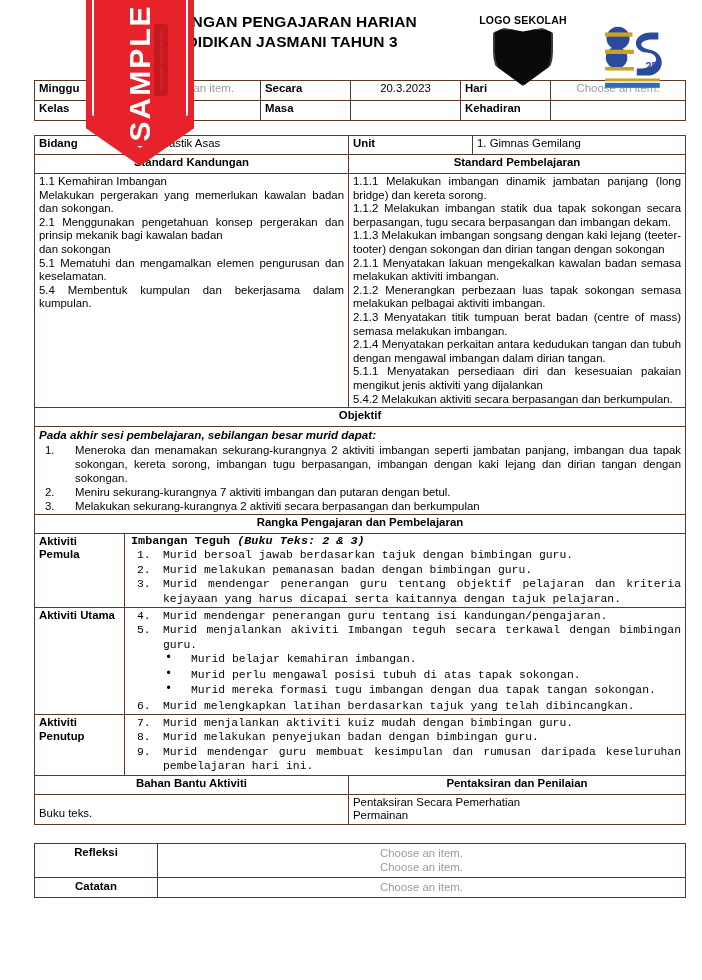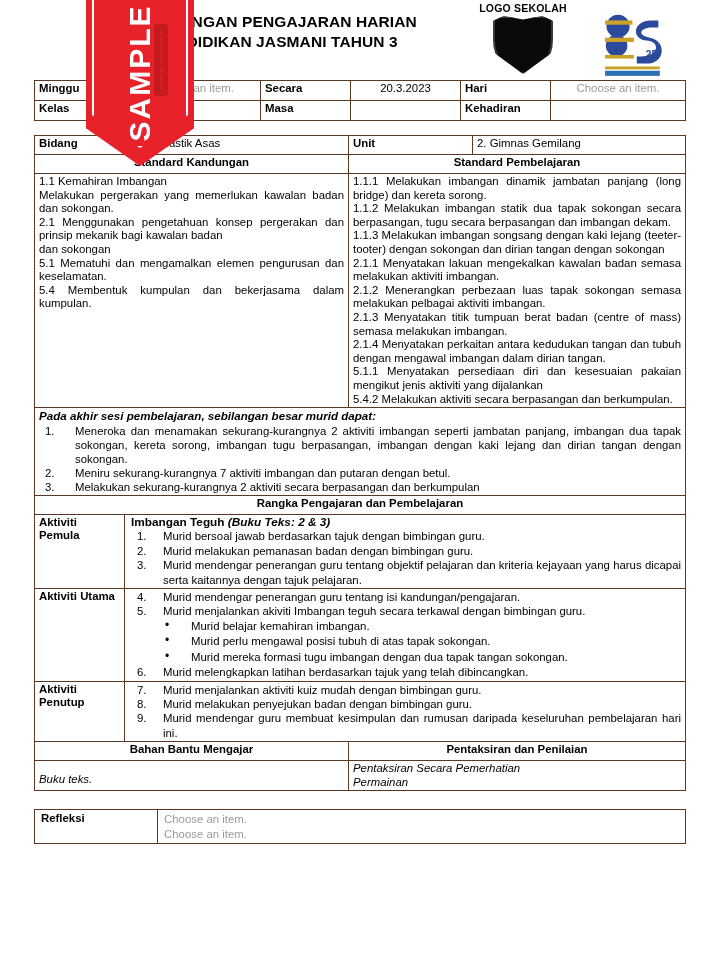--- a/index.html
+++ b/index.html
@@ -34,21 +34,21 @@
   .title-line {
     font-size: 15.5px;
     font-weight: bold;
     letter-spacing: 0.1px;
     line-height: 20px;
     white-space: nowrap;
   }
   .logo-area {
     position: absolute;
     left: 462px;
-    top: 2px;
+    top: 14px;
     width: 238px;
     height: 80px;
   }
   .logo-sekolah-wrap {
     position: absolute;
     left: 8px; top: 0;
     width: 106px;
     text-align: center;
   }
   .logo-sekolah-label {
@@ -149,21 +149,21 @@
 
   
   .act-label {
     background: #f4c2a0;
     font-weight: bold;
     font-size: 12px;
     text-align: left;
     padding-left: 8px;
     vertical-align: middle;
   }
-  .act-body { padding: 2px 6px 3px 4px; }
+  .act-body { padding: 2px 6px 3px 4px; font-family: Liberation Mono, monospace; }
   .act-head {
     font-weight: bold;
     font-size: 11.8px;
     margin: 0 0 0 2px;
   }
   .act-head .ital { font-style: italic; }
   .ol-act { margin: 0; padding: 0; list-style: none; }
   .ol-act > li {
     position: relative;
     padding-left: 34px;
@@ -180,24 +180,24 @@
     padding-left: 62px;
     font-size: 11.4px;
     line-height: 15.5px;
   }
   .ul-sub > li > .bul {
     position: absolute; left: 36px; top: -1px;
     font-size: 12px;
   }
 
   
-  .bbm-cell { height: 38px; padding: 3px 6px; vertical-align: top; font-style: italic; }
-
-  
-  #reflect-table td { padding: 2px 6px; }
+  .bbm-cell { height: 38px; padding: 3px 6px; vertical-align: top; }
+
+  
+  #reflect-table td { padding: 2px 6px; text-align: center; }
   .ph-line { color: #9a9a9a; font-size: 11.4px; line-height: 14.5px; }
 
   
   #sample-ribbon {
     position: absolute;
     left: 86px; top: -6px;
     width: 108px;
     height: 172px;
     background: #e8222a;
     clip-path: polygon(0 0, 100% 0, 100% 78%, 50% 100%, 0 78%);
@@ -296,21 +296,21 @@
   </table>
 
   <div class="spacer-14"></div>
 
   <table class="tbl" id="bidang-table">
     <tbody>
       <tr>
         <td class="lbl ctr" style="width:90px">Bidang</td>
         <td style="width:224px" class="val-cell">2. Gimnastik Asas</td>
         <td class="lbl ctr" style="width:124px">Unit</td>
-        <td class="val-cell">2. Gimnas Gemilang</td>
+        <td class="val-cell">1. Gimnas Gemilang</td>
       </tr>
 
       <tr>
         <td class="hdr" colspan="2">Standard Kandungan</td>
         <td class="hdr" colspan="2">Standard Pembelajaran</td>
       </tr>
 
       <tr>
         <td class="std-cell" colspan="2">
           <div id="kandungan-list">
@@ -330,20 +330,23 @@
               <p>2.1.1 Menyatakan lakuan mengekalkan kawalan badan semasa melakukan aktiviti imbangan.</p>
               <p>2.1.2 Menerangkan perbezaan luas tapak sokongan semasa melakukan pelbagai aktiviti imbangan.</p>
               <p>2.1.3 Menyatakan titik tumpuan berat badan (centre of mass) semasa melakukan imbangan.</p>
               <p>2.1.4 Menyatakan perkaitan antara kedudukan tangan dan tubuh dengan mengawal imbangan dalam dirian tangan.</p>
               <p>5.1.1 Menyatakan persediaan diri dan kesesuaian pakaian mengikut jenis aktiviti yang dijalankan</p>
               <p>5.4.2 Melakukan aktiviti secara berpasangan dan berkumpulan.</p>
             </div>
         </td>
       </tr>
 
+      <tr>
+        <td class="hdr" colspan="4">Objektif</td>
+      </tr>
       <tr>
         <td class="obj-cell" colspan="4">
           <p class="obj-intro">Pada akhir sesi pembelajaran, sebilangan besar murid dapat:</p>
           <ul class="obj-list" id="objektif-list">
               <li><span class="num">1.</span><span>Meneroka dan menamakan sekurang-kurangnya 2 aktiviti imbangan seperti jambatan panjang, imbangan dua tapak sokongan, kereta sorong, imbangan tugu berpasangan, imbangan dengan kaki lejang dan dirian tangan dengan sokongan.</span></li>
               <li><span class="num">2.</span><span>Meniru sekurang-kurangnya 7 aktiviti imbangan dan putaran dengan betul.</span></li>
               <li><span class="num">3.</span><span>Melakukan sekurang-kurangnya 2 aktiviti secara berpasangan dan berkumpulan</span></li>
             </ul>
         </td>
       </tr>
@@ -389,21 +392,21 @@
         <td class="act-body" colspan="3">
           <ol class="ol-act" id="penutup-list">
               <li><span class="num">7.</span><span>Murid menjalankan aktiviti kuiz mudah dengan bimbingan guru.</span></li>
               <li><span class="num">8.</span><span>Murid melakukan penyejukan badan dengan bimbingan guru.</span></li>
               <li><span class="num">9.</span><span>Murid mendengar guru membuat kesimpulan dan rumusan daripada keseluruhan pembelajaran hari ini.</span></li>
             </ol>
         </td>
       </tr>
 
       <tr>
-        <td class="hdr" colspan="2">Bahan Bantu Mengajar</td>
+        <td class="hdr" colspan="2">Bahan Bantu Aktiviti</td>
         <td class="hdr" colspan="2">Pentaksiran dan Penilaian</td>
       </tr>
       <tr>
         <td class="bbm-cell" colspan="2">
           <div style="padding-top:11px">Buku teks.</div>
         </td>
         <td class="bbm-cell" colspan="2">
           <div>Pentaksiran Secara Pemerhatian</div>
           <div>Permainan</div>
         </td>
@@ -412,20 +415,26 @@
   </table>
 
   <div class="spacer-18"></div>
 
   <table class="tbl" id="reflect-table">
     <tbody>
       <tr>
         <td class="lbl" style="width:123px; height:34px">Refleksi</td>
         <td>
           <div class="ph-line">Choose an item.</div>
+          <div class="ph-line">Choose an item.</div>
+        </td>
+      </tr>
+      <tr>
+        <td class="lbl" style="height:20px">Catatan</td>
+        <td>
           <div class="ph-line">Choose an item.</div>
         </td>
       </tr>
     </tbody>
   </table>
 
   <div id="sample-ribbon">
     <div class="sample-sub">
       <span>sample-watermark</span>
     </div>

